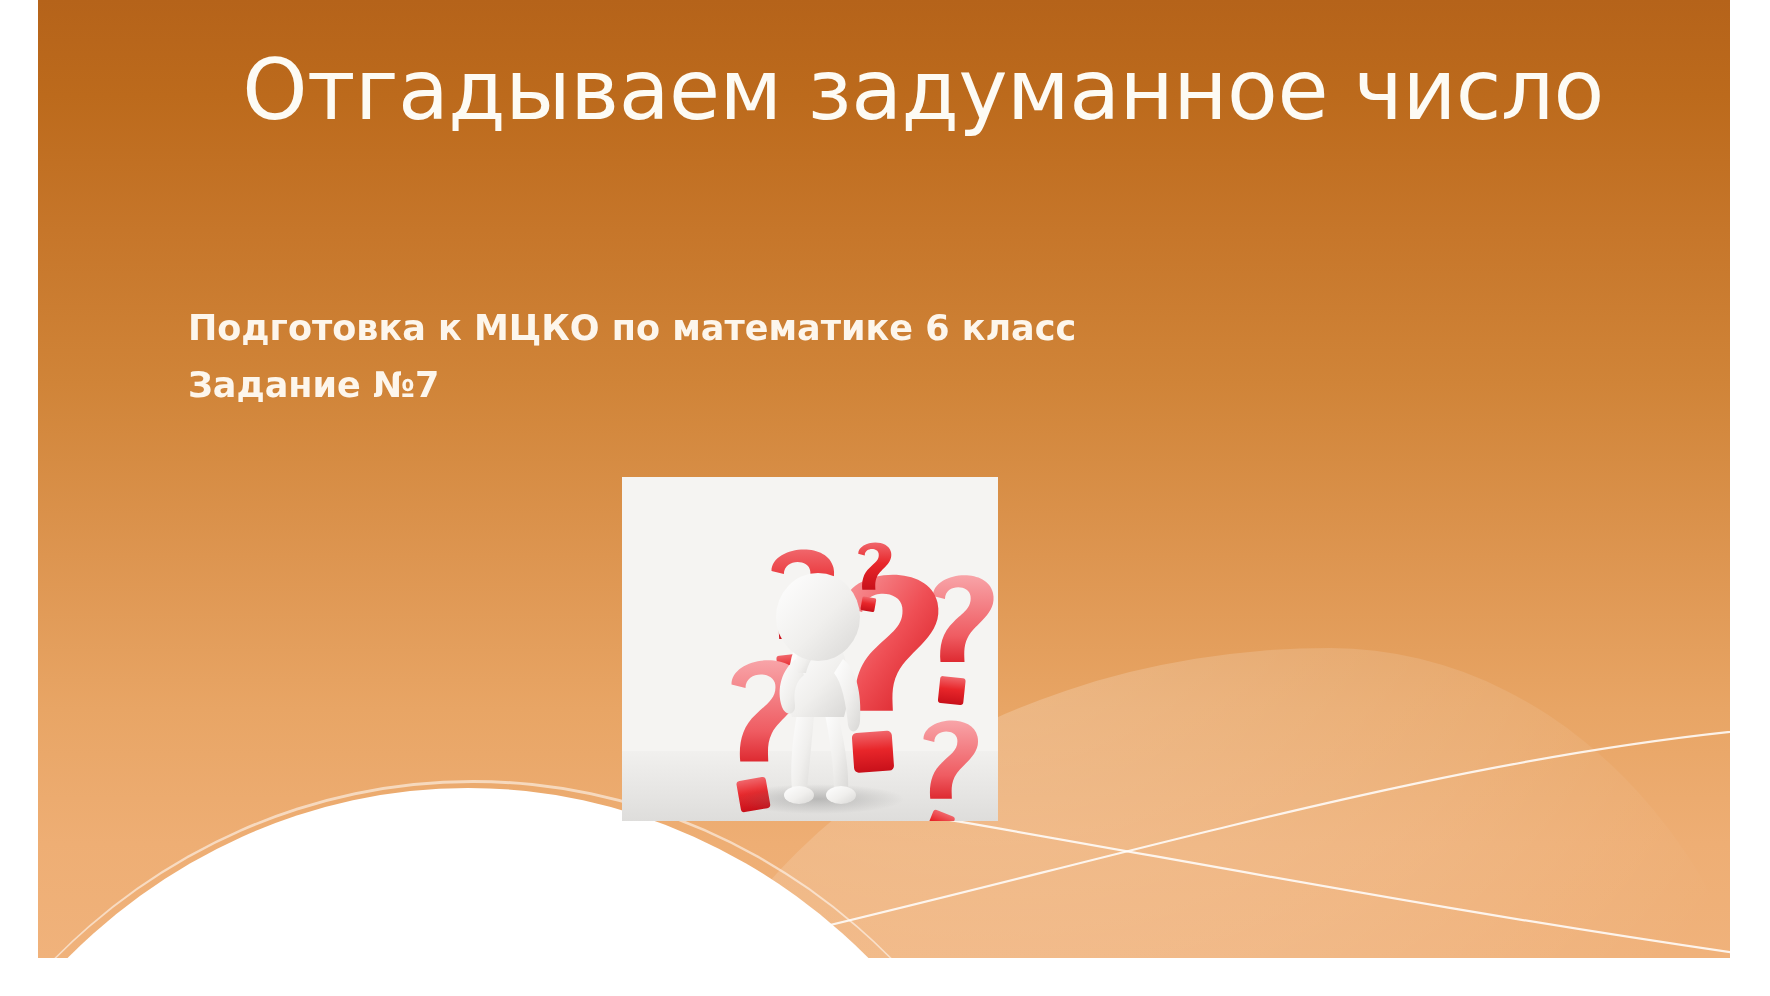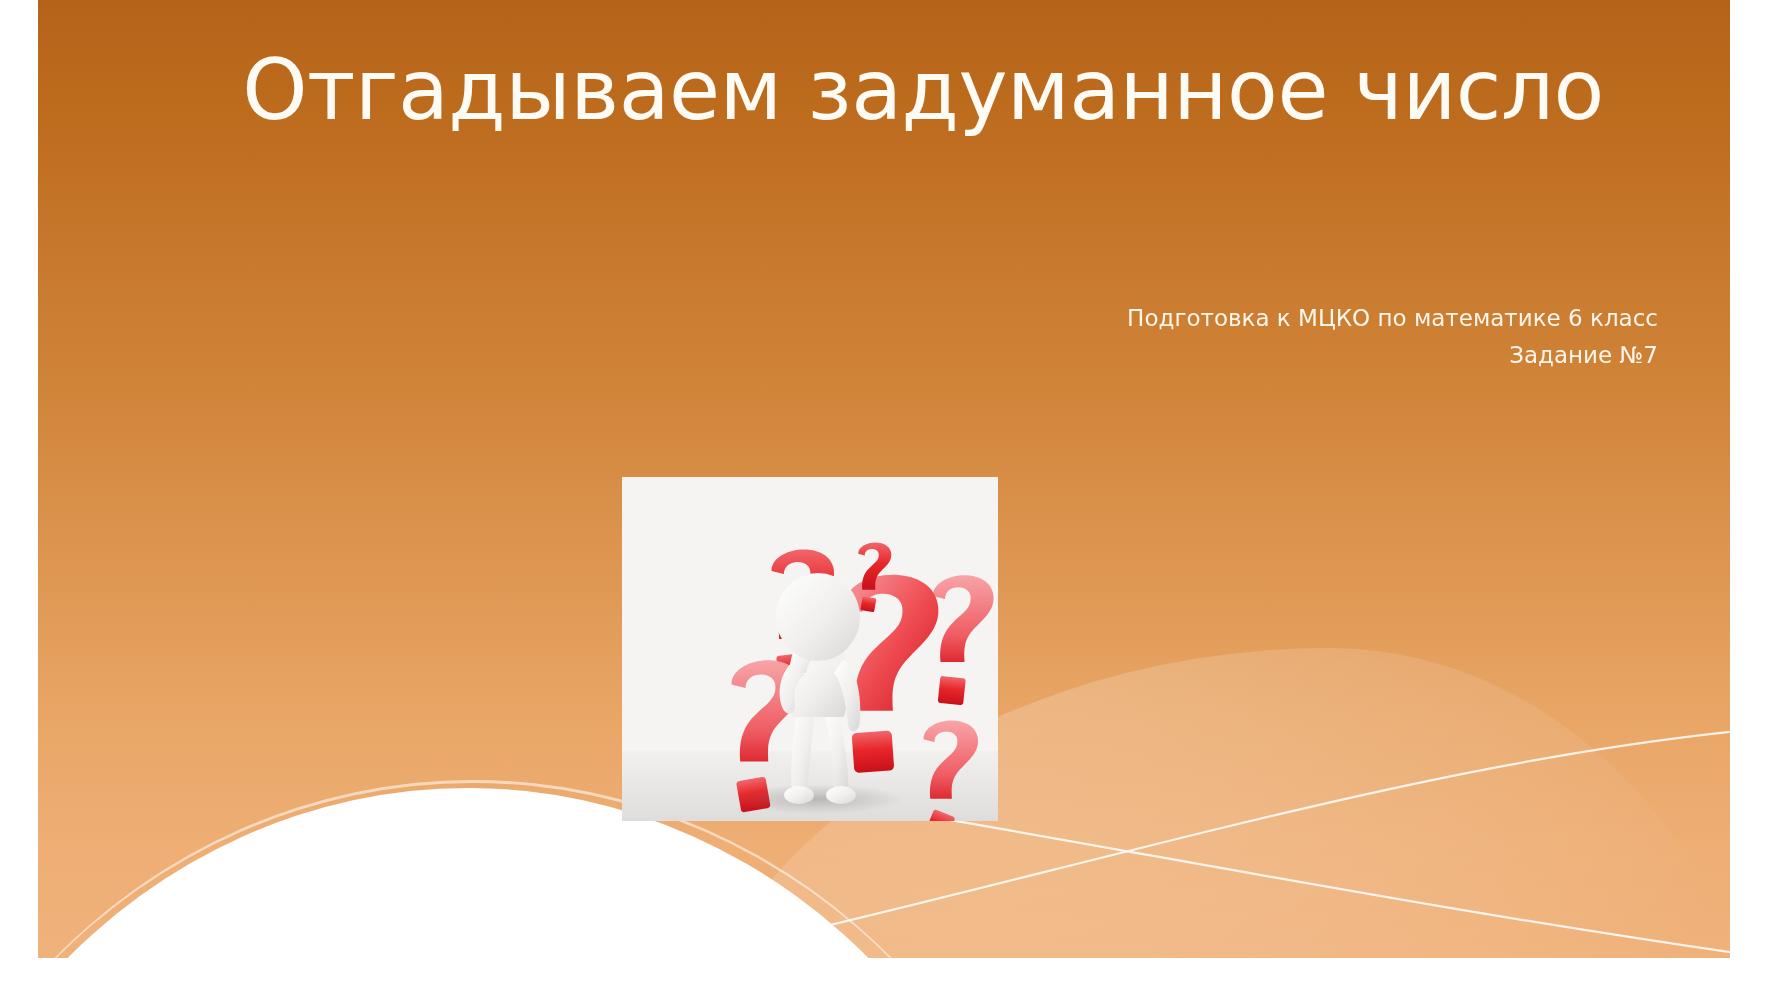--- a/index.html
+++ b/index.html
@@ -99,25 +99,25 @@
     letter-spacing: -0.5px;
     white-space: pre-line;
   }
 
   
   .subtitle {
     position: absolute;
     left: 150px;
     top: 300px;
     width: 1470px;
-    text-align: right;
+    text-align: left;
     color: #fdf6ec;
     font-family: "DejaVu Sans", sans-serif;
-    font-weight: 400;
-    font-size: 23px;
+    font-weight: 700;
+    font-size: 35px;
     line-height: 1.62;
   }
   .subtitle .line { display: block; }
 
   
   .picture {
     position: absolute;
     left: 584px;
     top: 477px;
     width: 376px;

